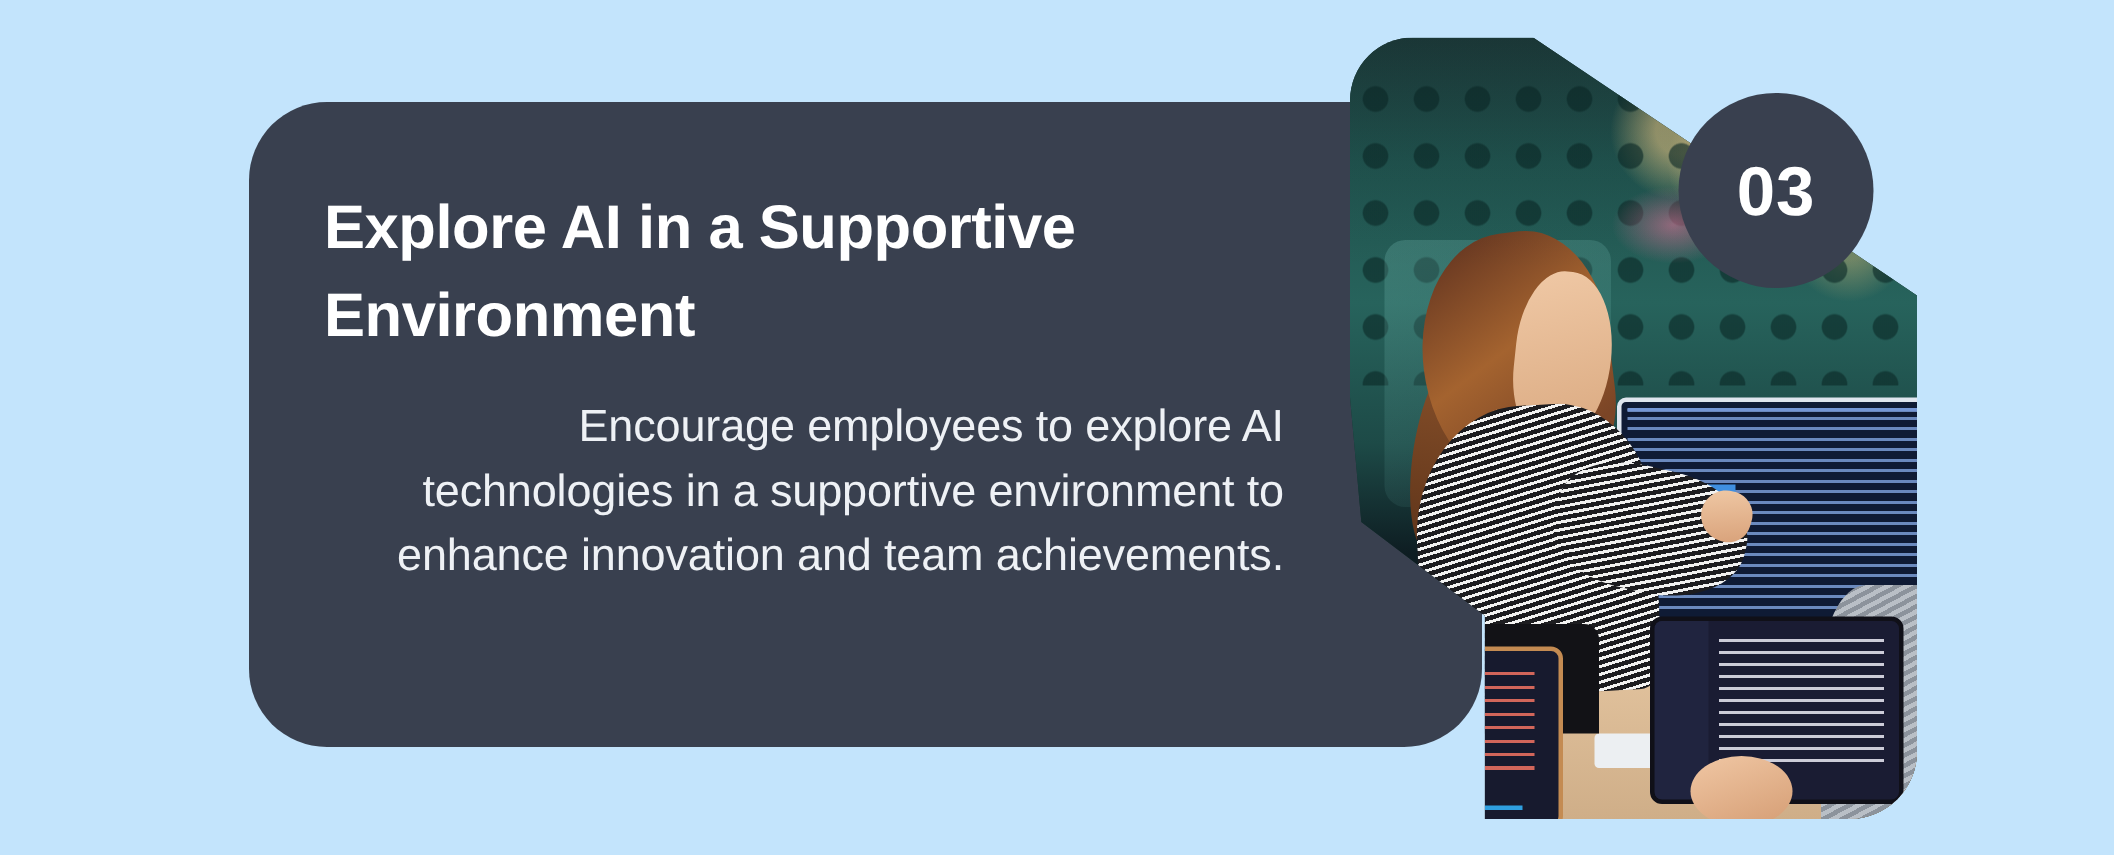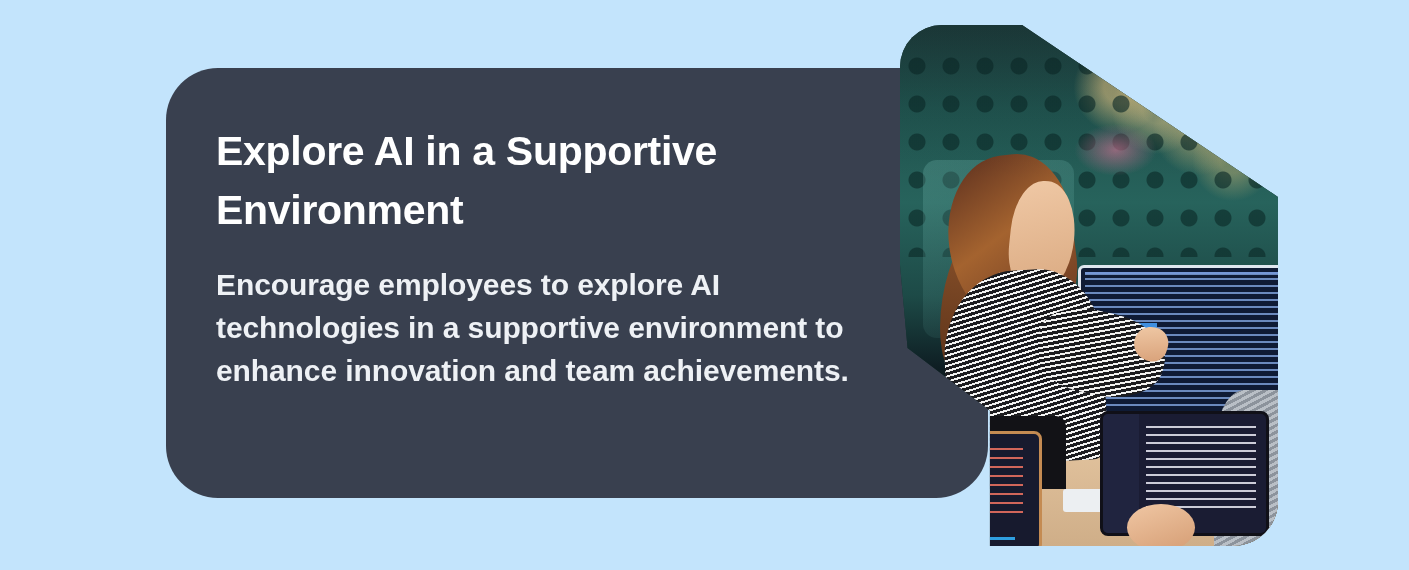--- a/index.html
+++ b/index.html
@@ -38,23 +38,24 @@
     color:#ffffff;
     font-size:41px;
     font-weight:bold;
     line-height:1.45;
     letter-spacing:-0.3px;
   }
   .card-body{
     margin:22px 0 0 0;
     color:#eef1f5;
     font-size:30px;
-    font-weight:700;
+    font-weight:400;
     line-height:1.44;
     letter-spacing:-0.1px;
+    text-align:right;
   }
 
   
   .photo{
     position:absolute;
     left:900px;top:25px;
     width:378px;height:521px;
     overflow:hidden;
     border-radius:42px 0 45px 45px;
     
@@ -287,14 +288,17 @@
       <div class="ph-sleeve"></div>
       <div class="ph-tabr">
         <div class="ph-tabr-side"></div>
         <div class="ph-tabr-code"></div>
       </div>
       <div class="ph-hand2"></div>
       <div class="ph-veil"></div>
     </div>
   </div>
 
+  <div class="badge">
+    <span class="badge-num">03</span>
+  </div>
 
 </div>
 
 </body></html>

